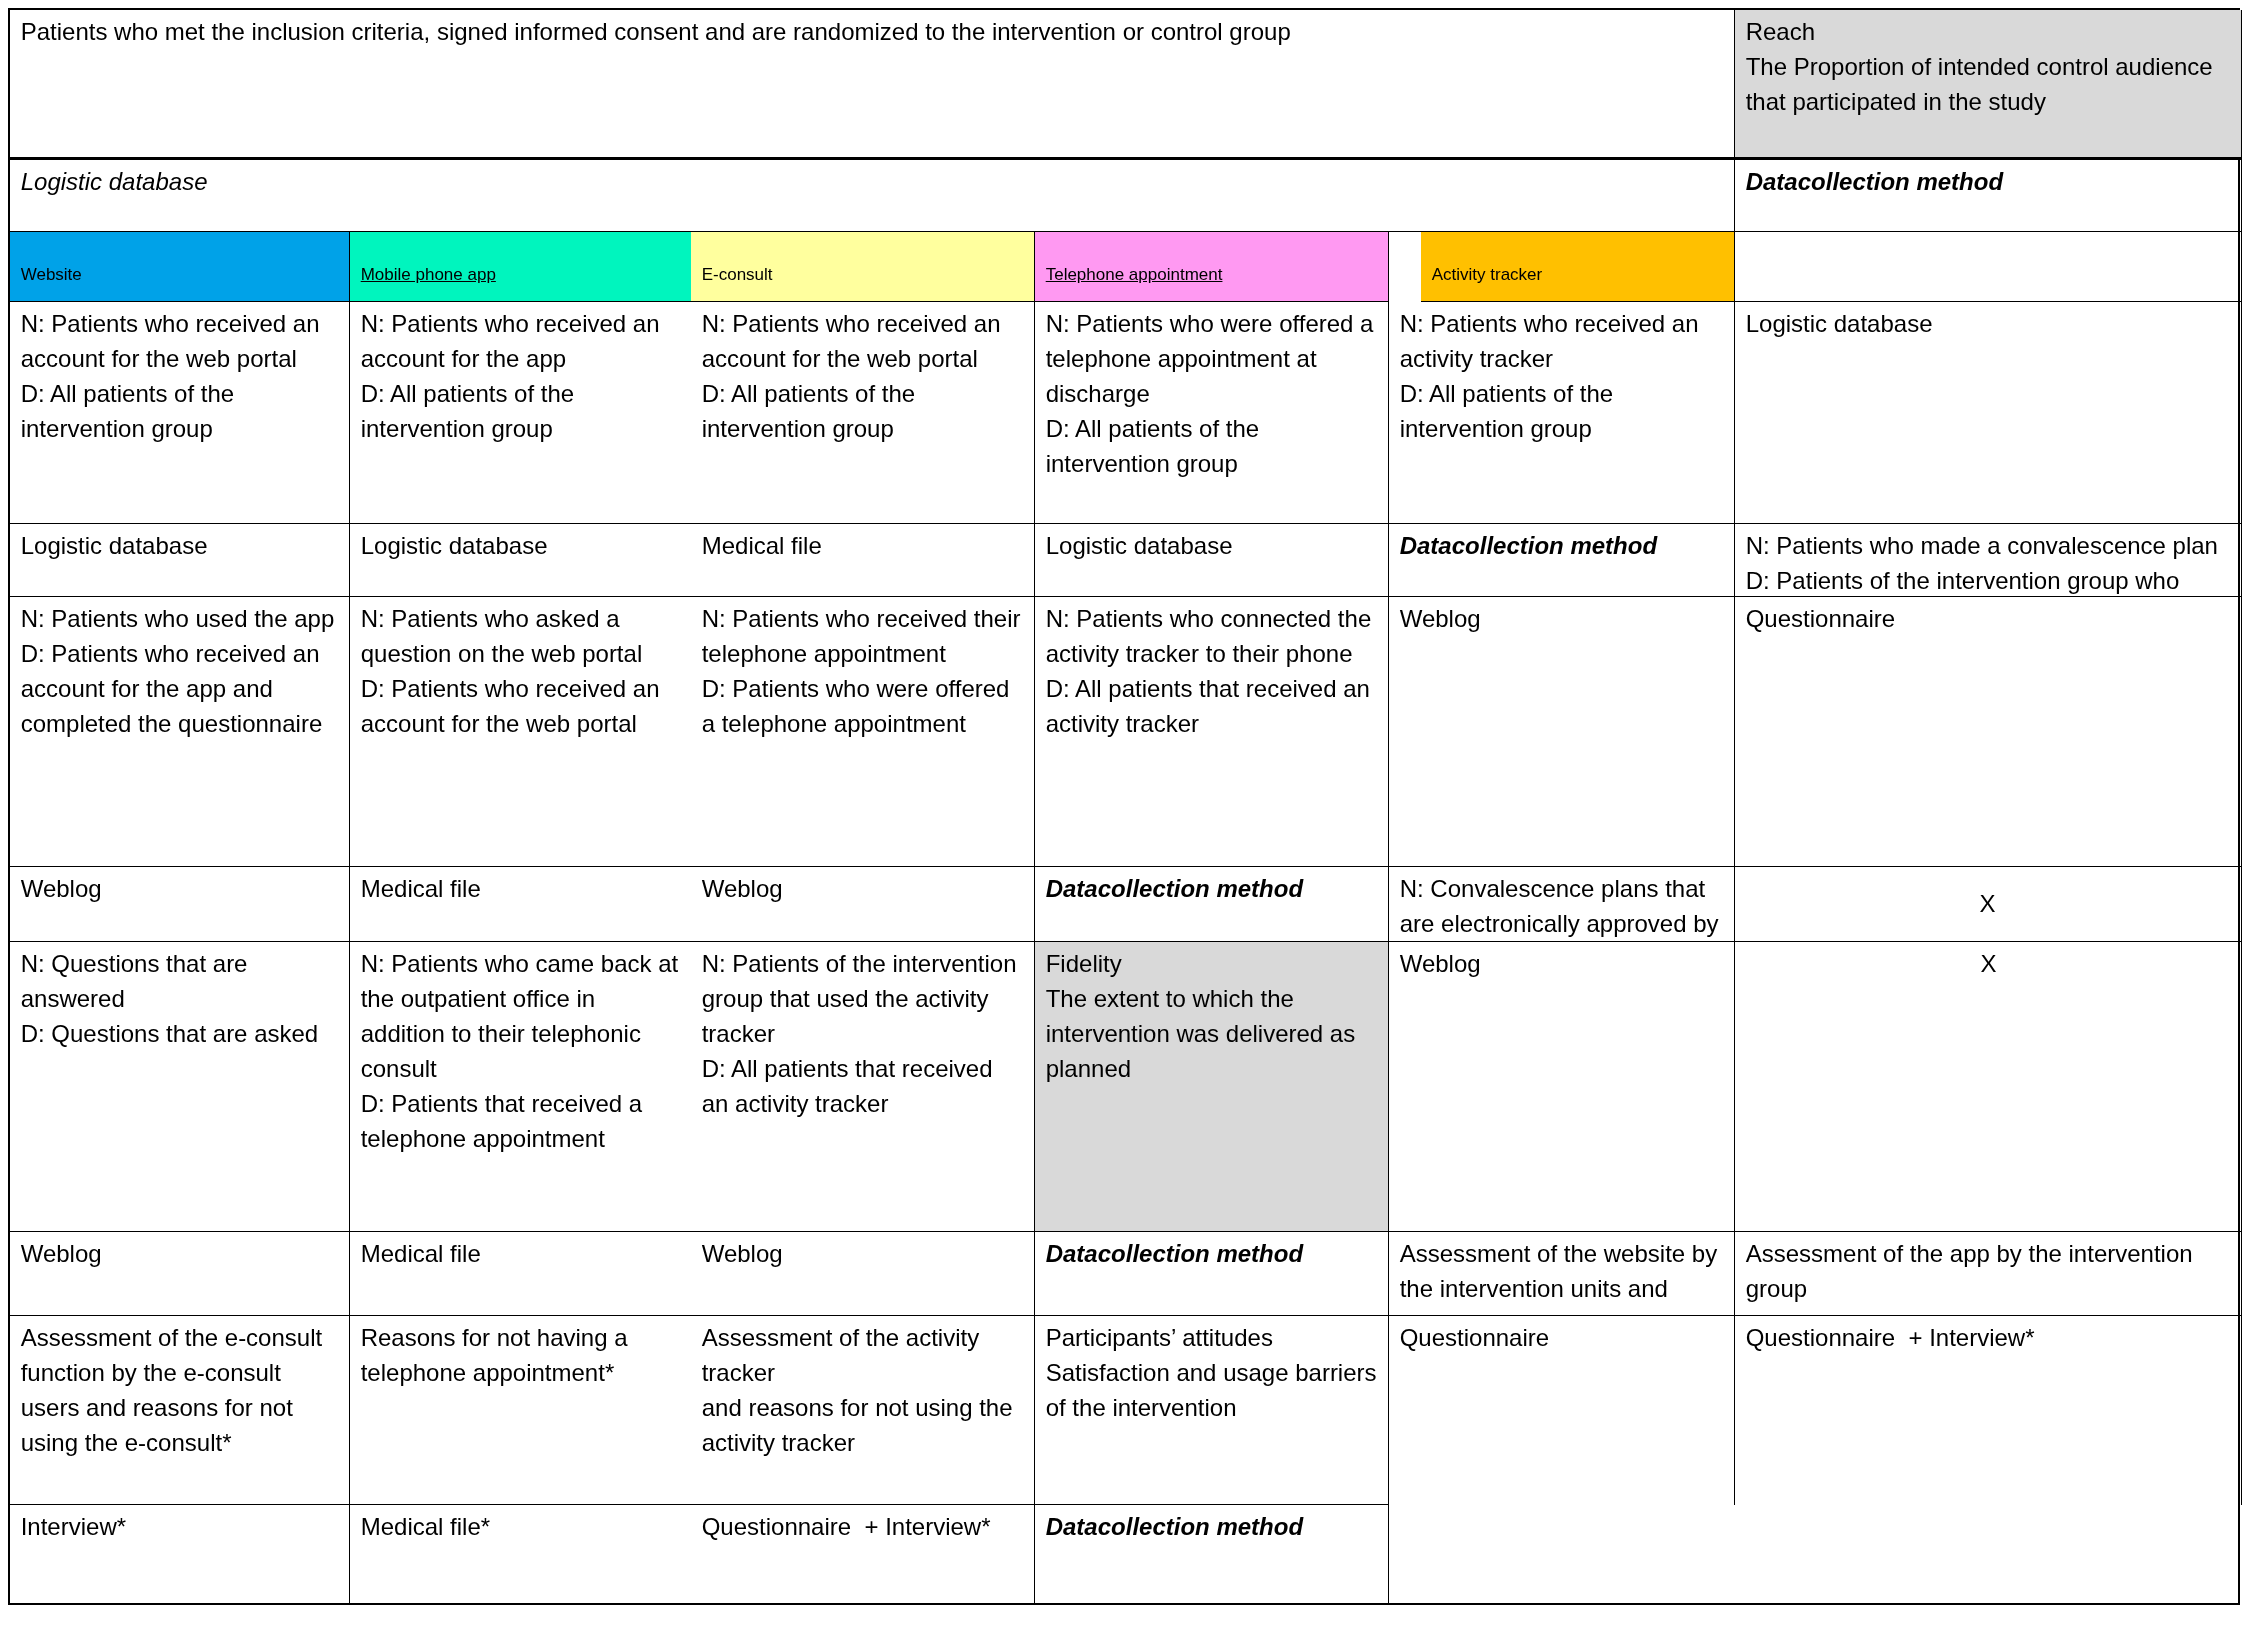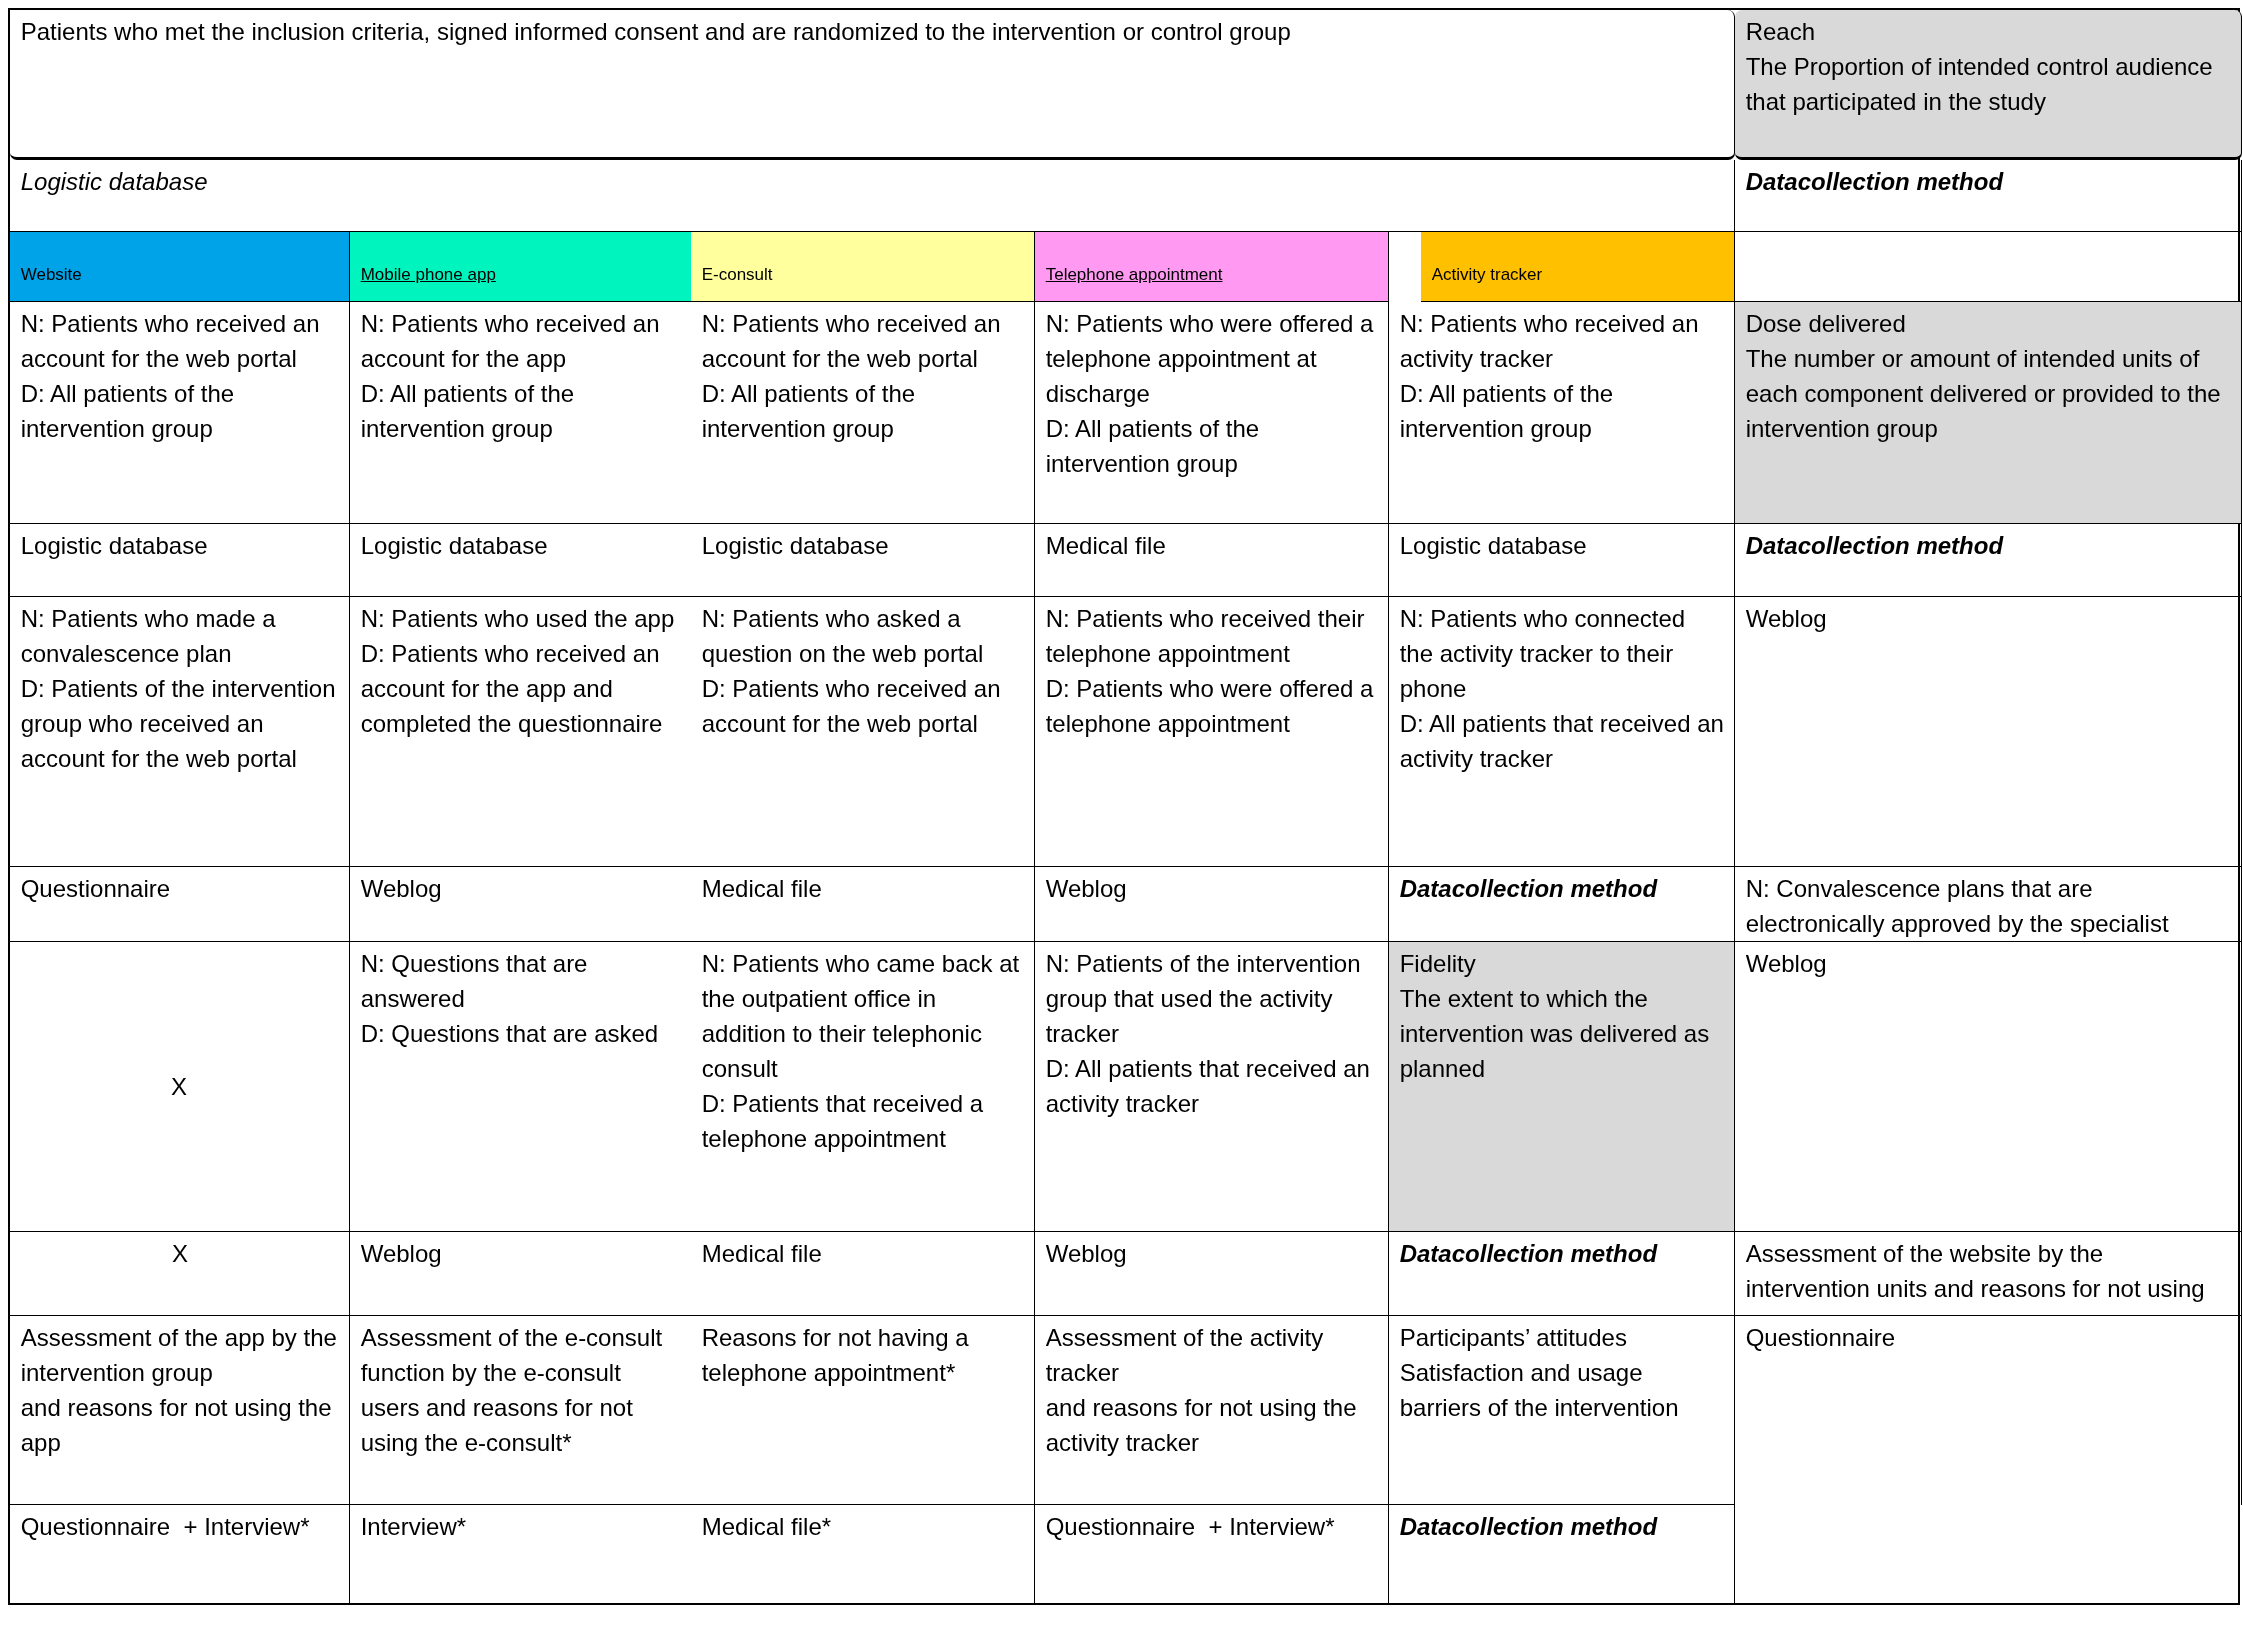--- a/index.html
+++ b/index.html
@@ -25,21 +25,21 @@
     box-sizing:border-box;
     padding:4.7px 9.4px 3.7px 11.2px;
     font-size:24px;
     line-height:35px;
     white-space:pre-wrap;
     overflow:hidden;
   }
   .c:nth-child(6n){border-right:none;}
   .lastrow{border-bottom:none;}
   .span5{grid-column:1/6;}
-  .thickbot{border-bottom:3.7px solid #000;border-radius:7px;}
+  .thickbot{border-bottom:3.7px solid #000;}
   .head{font-size:17px;padding-top:25px;}
   .side .t{font-weight:normal;}
   .dcm{font-weight:bold;font-style:italic;}
   .italic{font-style:italic;}
   .gray{background:#d9d9d9;}
   .xmid{display:flex;align-items:center;justify-content:center;padding:0;}
   .xtop{text-align:center;}
 </style>
 </head>
 <body>
@@ -63,22 +63,20 @@
   <div class="c">N: Patients who received an account for the web portal
 D: All patients of the intervention group</div>
   <div class="c">N: Patients who received an account for the app
 D: All patients of the intervention group</div>
   <div class="c">N: Patients who received an account for the web portal
 D: All patients of the intervention group</div>
   <div class="c">N: Patients who were offered a telephone appointment at discharge
 D: All patients of the intervention group</div>
   <div class="c">N: Patients who received an activity tracker
 D: All patients of the intervention group</div>
-  <div class="c side gray"><span class="t">Dose delivered</span>
-<span>The number or amount of intended units of each component delivered or provided to the intervention group</span></div>
 
   <div class="c">Logistic database</div>
   <div class="c">Logistic database</div>
   <div class="c">Logistic database</div>
   <div class="c">Medical file</div>
   <div class="c">Logistic database</div>
   <div class="c dcm">Datacollection method</div>
 
   <div class="c">N: Patients who made a convalescence plan
 D: Patients of the intervention group who received an account for the web portal</div>

